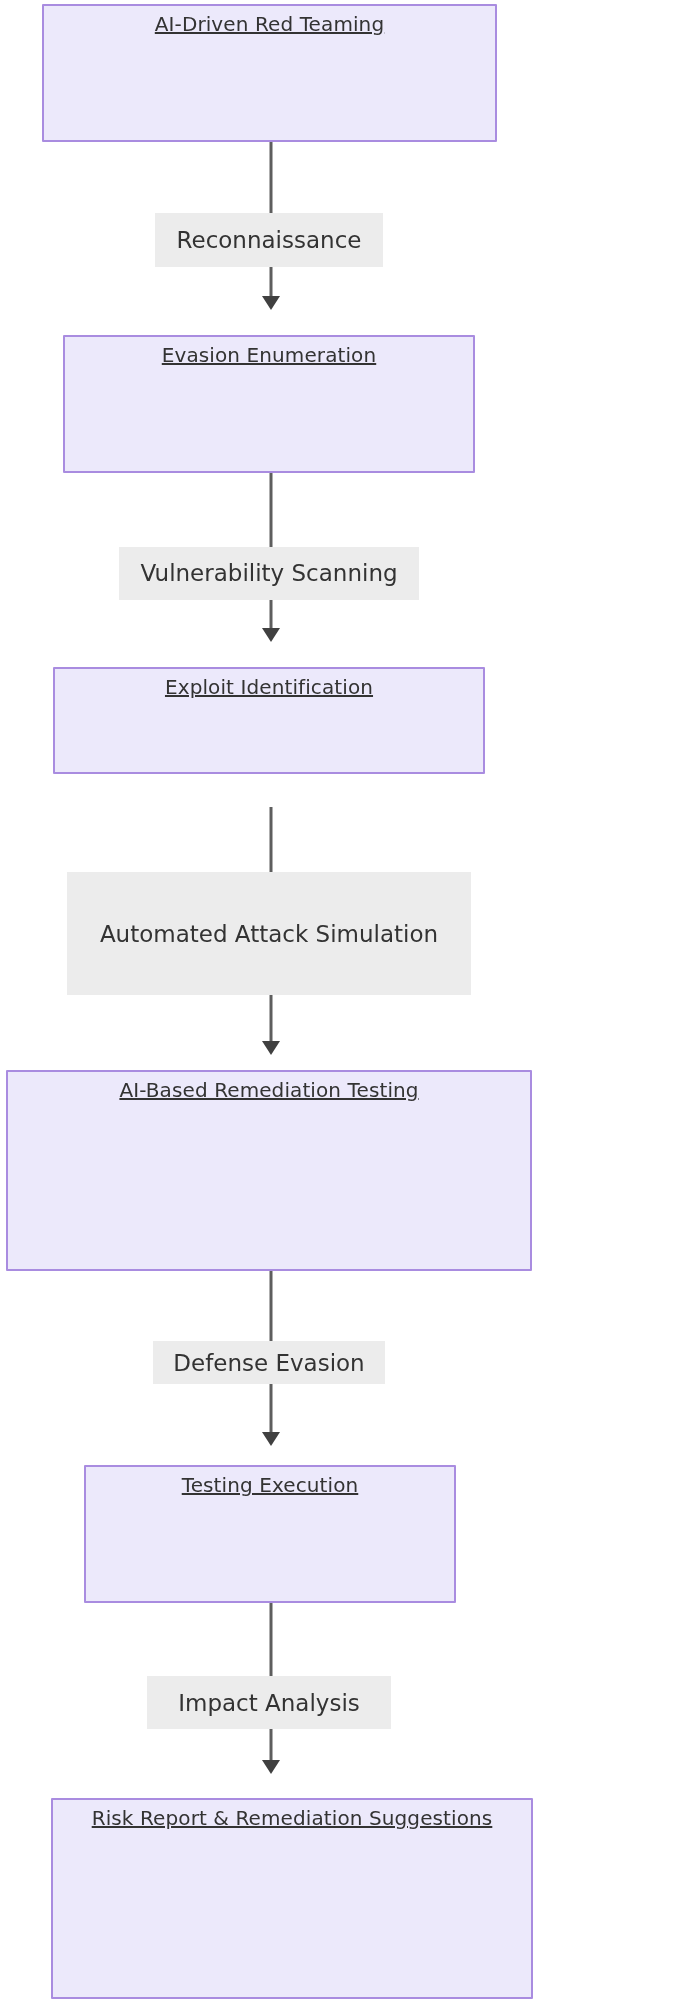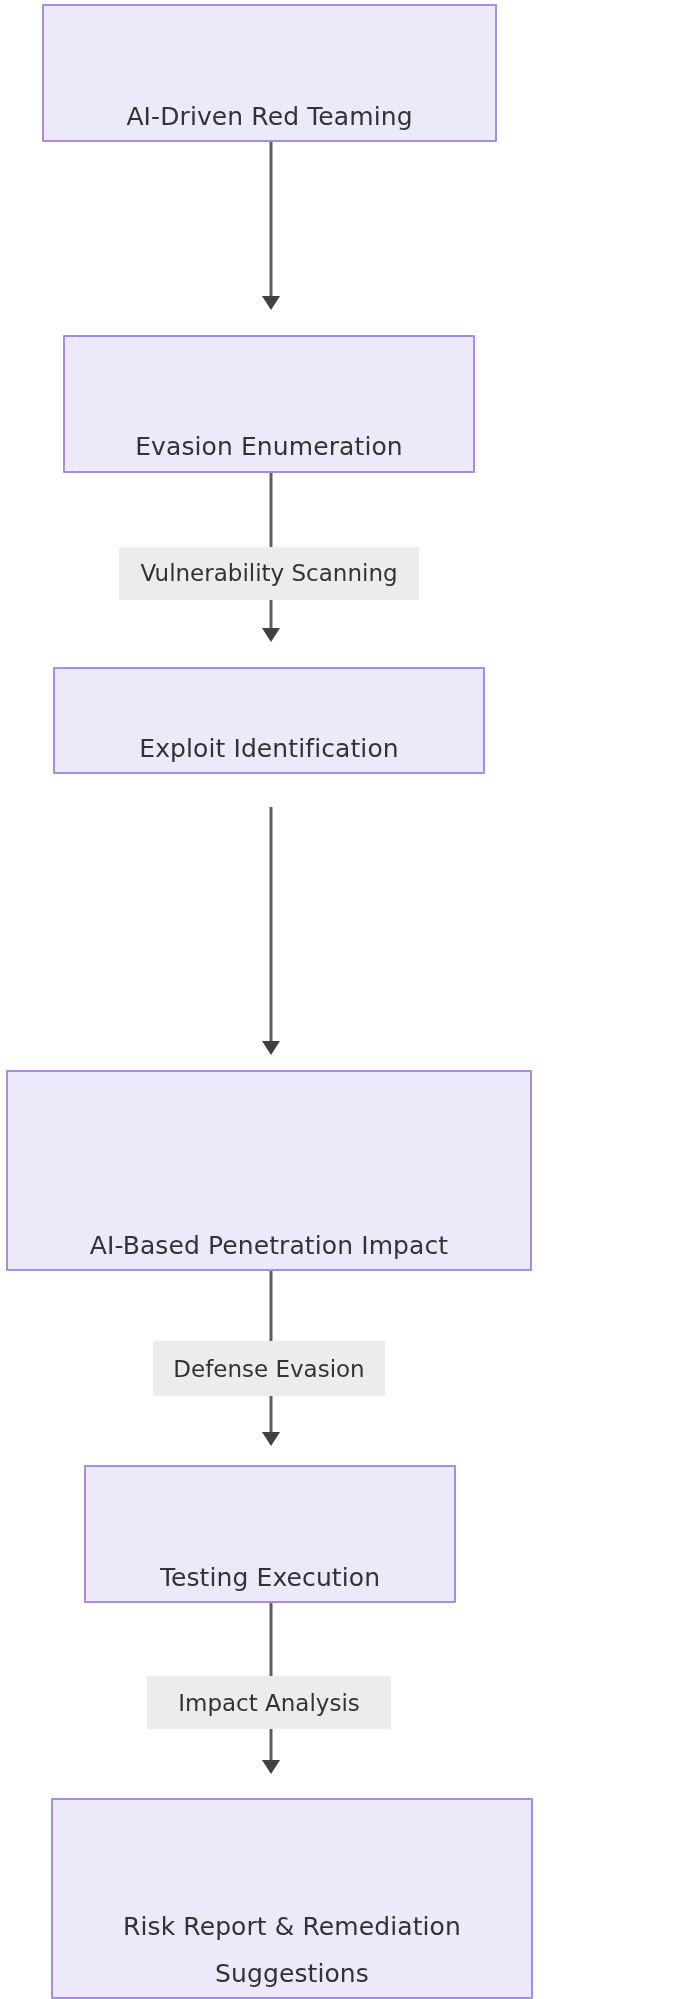--- a/index.html
+++ b/index.html
@@ -23,28 +23,29 @@
   }
 
   
   .node {
     position: absolute;
     box-sizing: border-box;
     background: #ECE9FB;
     border: 2px solid #A98CE0;
     border-radius: 1px;
     display: flex;
-    align-items: flex-end;
+    align-items: flex-start;
     justify-content: center;
     text-align: center;
     color: #333333;
-    font-size: 25px;
+    font-size: 20px;
     line-height: 1.85;
     letter-spacing: 0.1px;
     padding: 0 10px;
+    text-decoration: underline;
   }
   .node .node-label {
     display: block;
     width: 100%;
   }
 
   
   .edge-line {
     position: absolute;
     width: 3px;
@@ -84,45 +85,51 @@
 <body>
 
 <div id="flow">
 
   <div class="node" style="left: 42px; top: 3.83195px; width: 455px; height: 137.95px;">
     <span class="node-label">AI-Driven Red Teaming</span>
   </div>
 
   <div class="edge-line" style="left: 271px; top: 141.782px; height: 160.942px;"></div>
   <div class="arrowhead" style="left: 271px; top: 296.337px;"></div>
+  <div class="edge-label" style="left: 269px; top: 213.312px; width: 228px; height: 53.6473px;">
+    <span>Reconnaissance</span>
+  </div>
 
   <div class="node" style="left: 63px; top: 334.657px; width: 412px; height: 137.95px;">
     <span class="node-label">Evasion Enumeration</span>
   </div>
 
   <div class="edge-line" style="left: 271px; top: 472.607px; height: 162.219px;"></div>
   <div class="arrowhead" style="left: 271px; top: 628.44px;"></div>
   <div class="edge-label" style="left: 269px; top: 546.691px; width: 300px; height: 53.6473px;">
     <span>Vulnerability Scanning</span>
   </div>
 
   <div class="node" style="left: 53px; top: 666.759px; width: 432px; height: 107px;">
     <span class="node-label">Exploit Identification</span>
   </div>
 
   <div class="edge-line" style="left: 271px; top: 807.264px; height: 240.135px;"></div>
   <div class="arrowhead" style="left: 271px; top: 1041.01px;"></div>
+  <div class="edge-label" style="left: 269px; top: 872.407px; width: 404px; height: 122.622px;">
+    <span>Automated Attack Simulation</span>
+  </div>
 
   <div class="node" style="left: 6px; top: 1070.39px; width: 526px; height: 200.539px;">
-    <span class="node-label">AI-Based Penetration Impact</span>
+    <span class="node-label">AI-Based Remediation Testing</span>
   </div>
 
   <div class="edge-line" style="left: 271px; top: 1270.93px; height: 167.328px;"></div>
   <div class="arrowhead" style="left: 271px; top: 1431.87px;"></div>
-  <div class="edge-label" style="left: 269px; top: 1341.18px; width: 232px; height: 55px;">
+  <div class="edge-label" style="left: 269px; top: 1341.18px; width: 232px; height: 43px;">
     <span>Defense Evasion</span>
   </div>
 
   <div class="node" style="left: 84px; top: 1465.08px; width: 372px; height: 137.95px;">
     <span class="node-label">Testing Execution</span>
   </div>
 
   <div class="edge-line" style="left: 271px; top: 1603.03px; height: 163.496px;"></div>
   <div class="arrowhead" style="left: 271px; top: 1760.14px;"></div>
   <div class="edge-label" style="left: 269px; top: 1675.84px; width: 244px; height: 53.6473px;">

